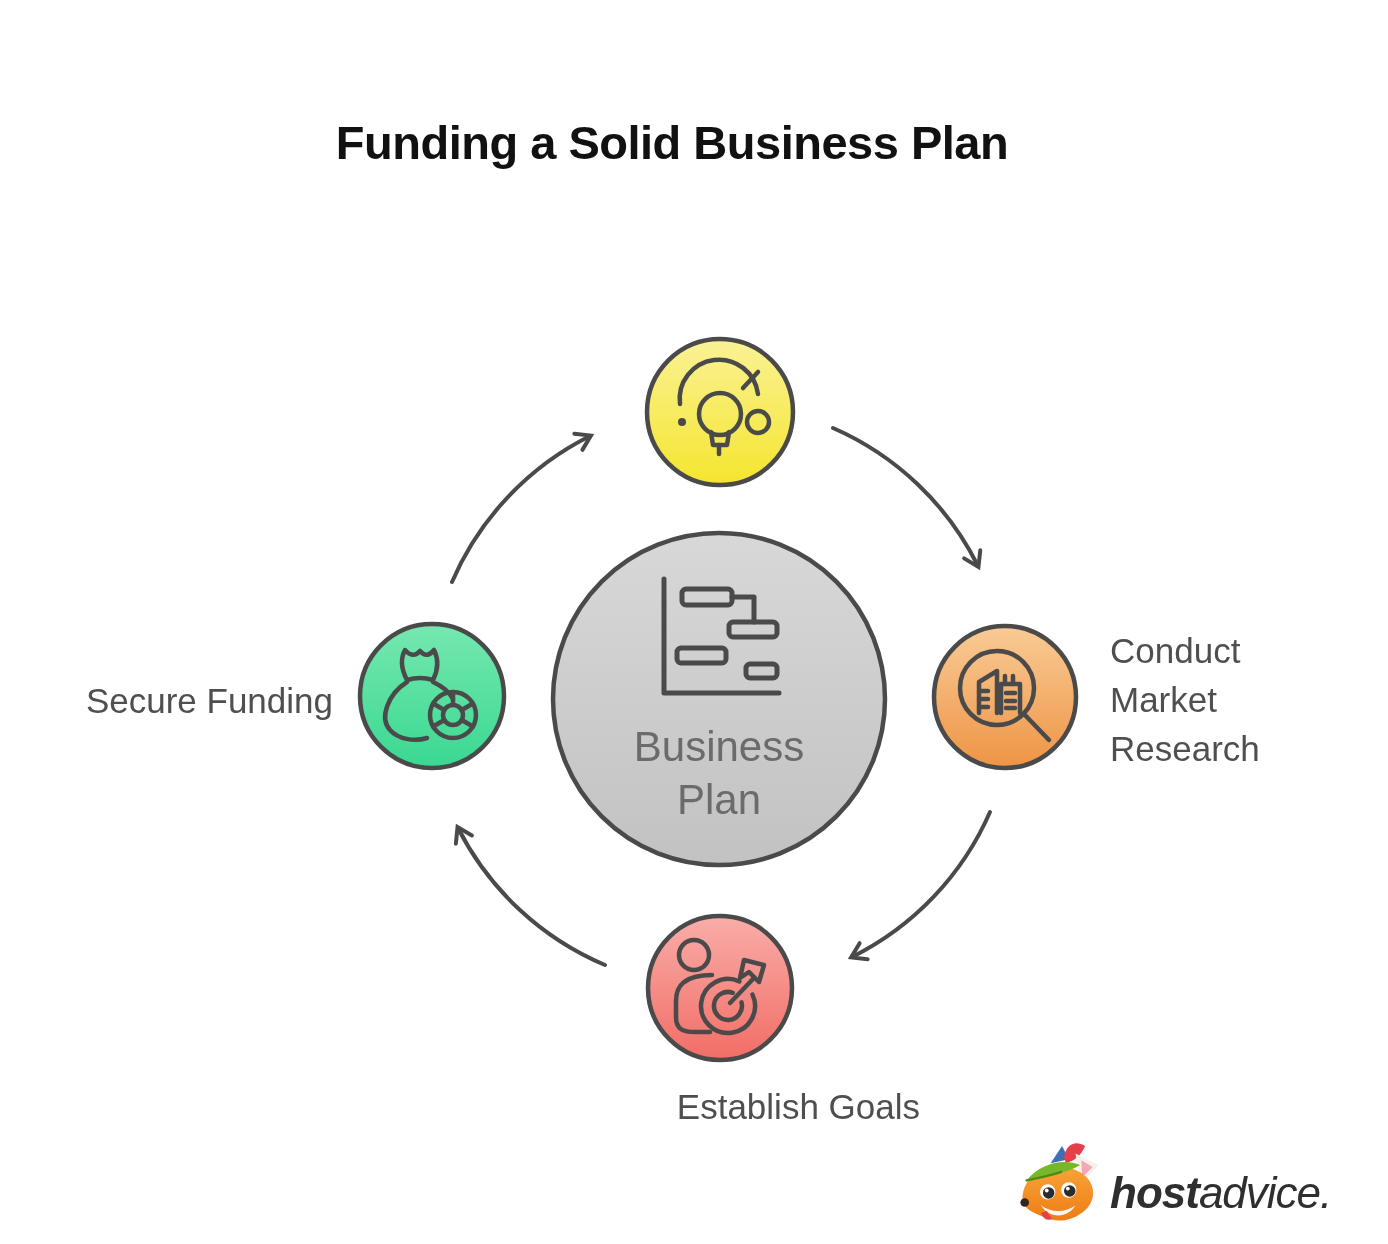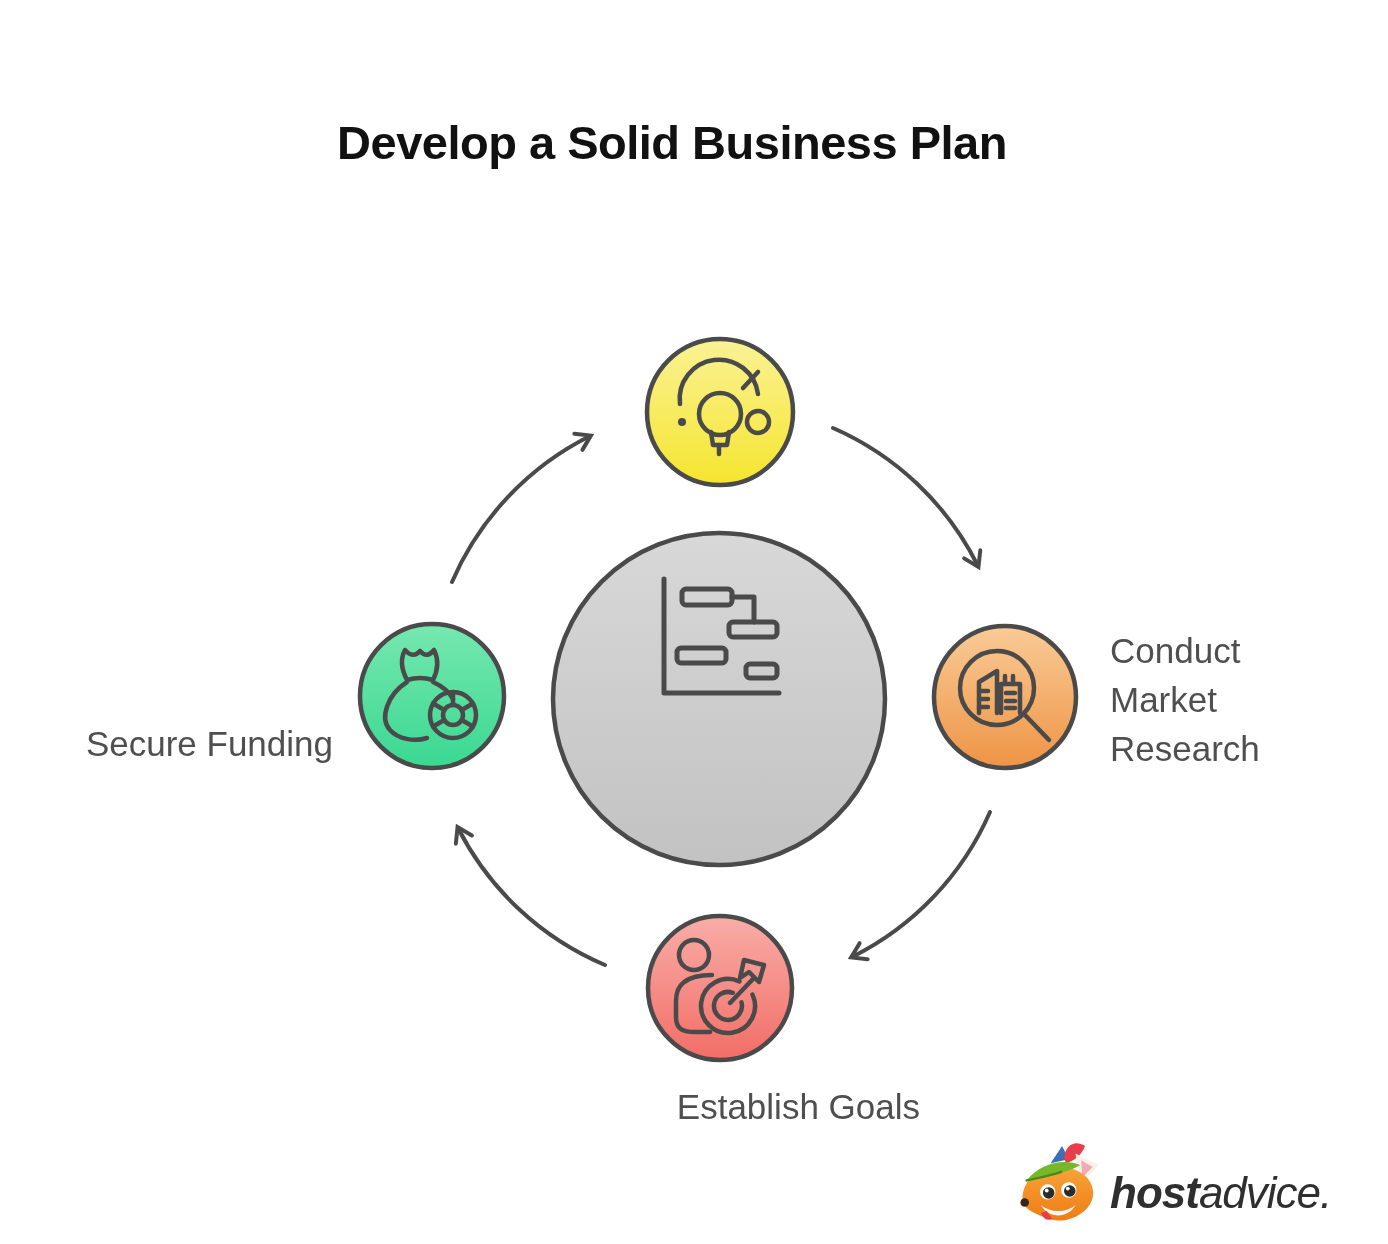--- a/index.html
+++ b/index.html
@@ -11,21 +11,21 @@
     position:absolute;left:312px;top:84px;width:720px;text-align:center;
     font-size:47px;font-weight:700;letter-spacing:-0.5px;color:var(--title-text,#111);
   }
   .node-label{
     position:absolute;color:var(--label-text,#4f4f4f);font-size:35px;line-height:49px;
     white-space:pre-line;
   }
   .label-define{left:520px;top:218px;width:400px;text-align:center;}
   .label-research{left:1110px;top:626px;width:280px;text-align:left;}
   .label-goals{left:520px;top:1082px;width:400px;text-align:right;}
-  .label-funding{left:28px;top:676px;width:305px;text-align:right;margin-top:43px;}
+  .label-funding{left:28px;top:676px;width:305px;text-align:right;}
   .center-label{
     position:absolute;left:569px;top:720px;width:300px;text-align:center;
     color:var(--center-text,#6b6b6b);font-size:42px;line-height:53px;white-space:pre-line;
   }
   svg.diagram{position:absolute;left:0;top:0;}
   .ln{stroke:var(--stroke-color,#4a4a4a);fill:none;stroke-width:4.5;stroke-linecap:round;stroke-linejoin:round;}
   .ln5{stroke-width:5;}
   .dotfill{fill:var(--stroke-color,#4a4a4a);stroke:none;}
   .node-circle{stroke:var(--stroke-color,#4a4a4a);stroke-width:4.5;}
   .arrow{stroke:var(--stroke-color,#4a4a4a);stroke-width:4;fill:none;stroke-linecap:round;}
@@ -36,21 +36,21 @@
     font-style:italic;font-size:44px;color:#2f2f2f;letter-spacing:-1px;margin-left:0;
     padding-top:6px;
   }
   .logo-text .bold{font-weight:700;}
 </style>
 </head>
 <body>
 
 <div class="canvas">
 
-  <h1 class="title">Develop a Solid Business Plan</h1>
+  <h1 class="title">Funding a Solid Business Plan</h1>
 
   <svg class="diagram" width="1388" height="1244" viewBox="0 0 1388 1244">
     <defs>
       <linearGradient id="grad-center" x1="0" y1="0" x2="0" y2="1">
         <stop offset="0" stop-color="#d8d8d8"></stop>
           <stop offset="1" stop-color="#c2c2c2"></stop>
       </linearGradient>
       <linearGradient id="grad-define" x1="0" y1="0" x2="0" y2="1">
         <stop offset="0" stop-color="#faf295"></stop>
           <stop offset="1" stop-color="#f5e52e"></stop>
@@ -142,20 +142,22 @@
         <path class="ln" d="M 29.7 14 L 40.9 7.5 M 21 9 L 21 -4 M 12.3 14 L 1.1 7.5 M 12.3 24 L 1.1 30.5 M 29.7 24 L 40.9 30.5"></path>
       </g>
     </g>
   </svg>
 
   <div class="node-label label-research">Conduct
 Market
 Research</div>
   <div class="node-label label-goals">Establish Goals</div>
   <div class="node-label label-funding">Secure Funding</div>
+  <div class="center-label">Business
+Plan</div>
 
   <div class="logo">
     <svg width="92" height="96" viewBox="0 0 96 100">
       <path d="M 34 22 L 46 4 L 53 18 Z" fill="#3d6fb5"></path>
       <path d="M 48 16 C 50 2 60 -2 70 4 C 66 14 58 20 50 22 Z" fill="#e63f49"></path>
       <path d="M 60 12 L 84 24 L 66 44 Z" fill="#f7f1ea"></path>
       <path d="M 66 19 L 78 26 L 67 37 Z" fill="#f0a9b6"></path>
       <path d="M 5 62 C 3 45 15 31 33 27 C 50 23 67 29 75 41 C 81 51 79 63 70 71 C 59 81 43 85 29 79 C 16 74 7 70 5 62 Z" fill="url(#grad-fox)"></path>
       <path d="M 9 40 C 24 21 49 17 65 24 C 53 31 42 33 33 35 C 23 37 15 38 9 40 Z" fill="#76b82a"></path>
       <path d="M 9 40 C 22 37 34 35 45 31" stroke="#4c8a16" stroke-width="2.5" fill="none" stroke-linecap="round"></path>

